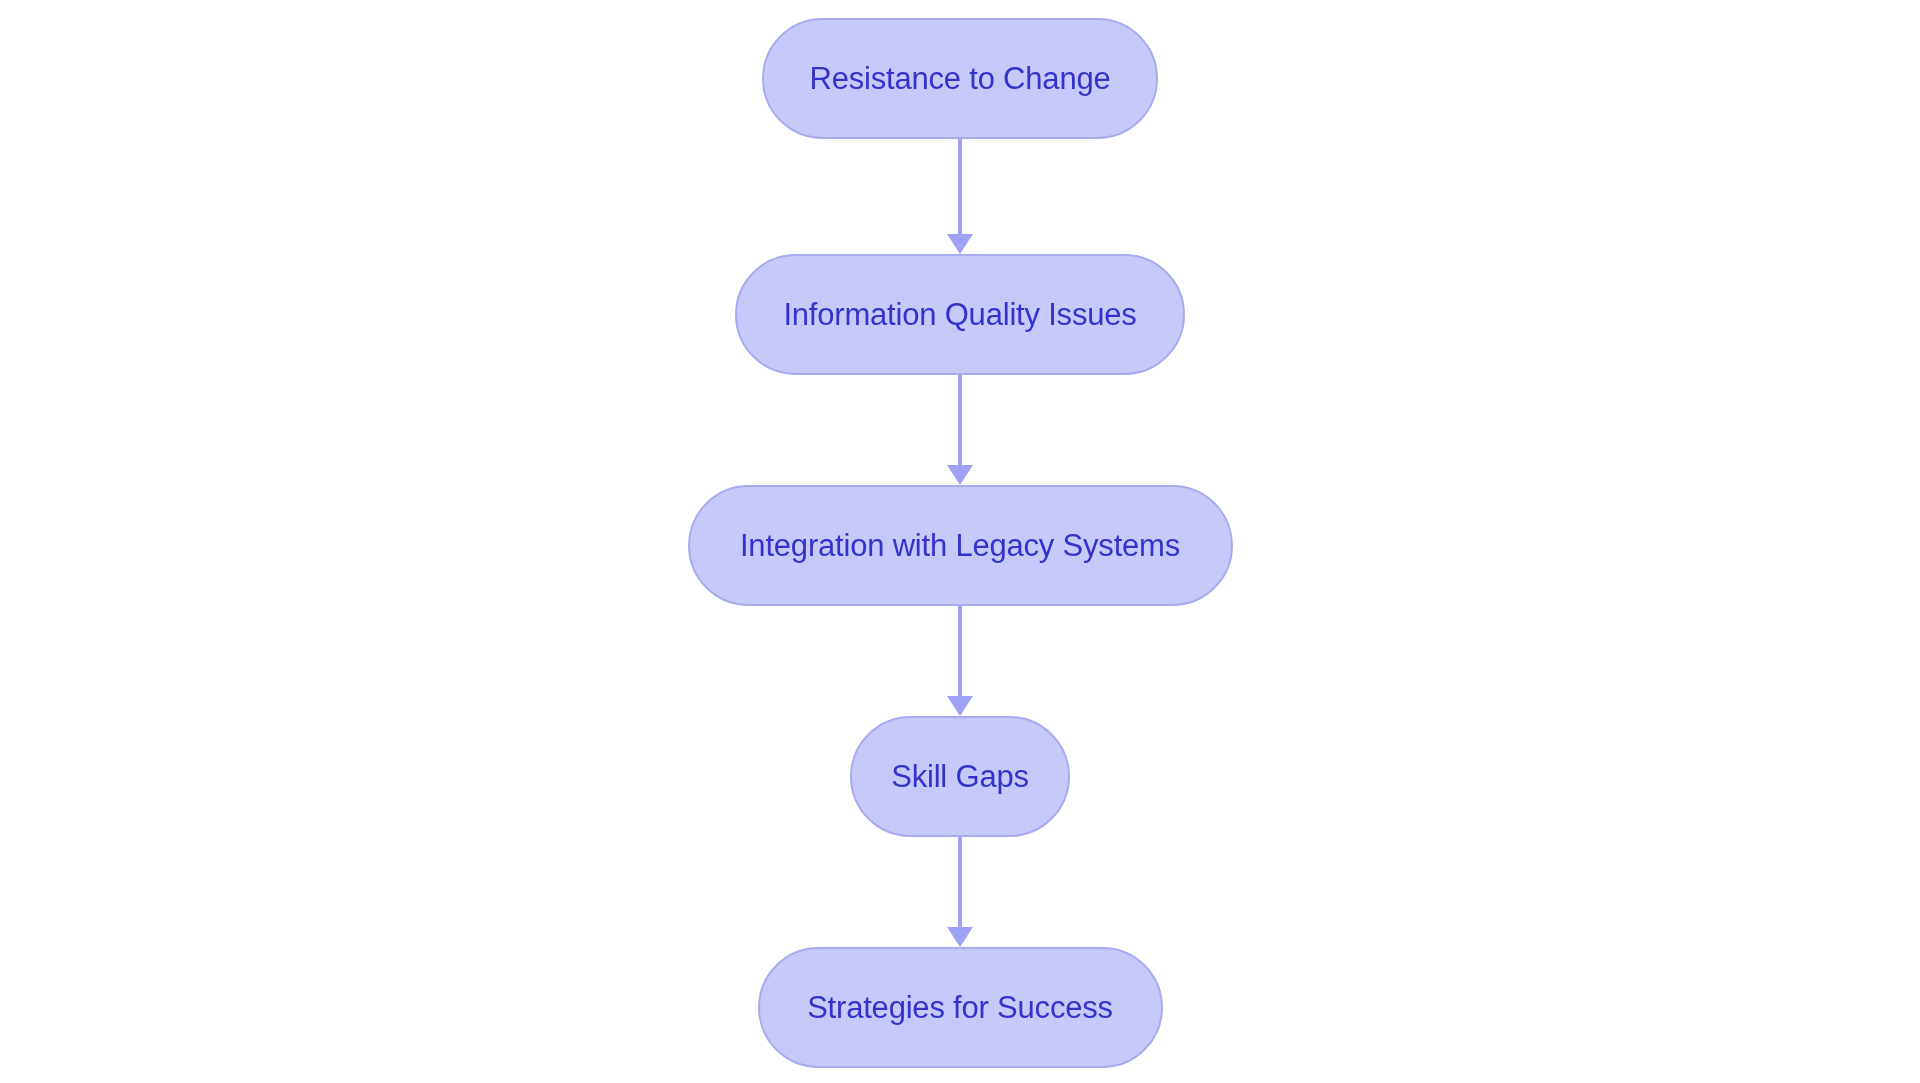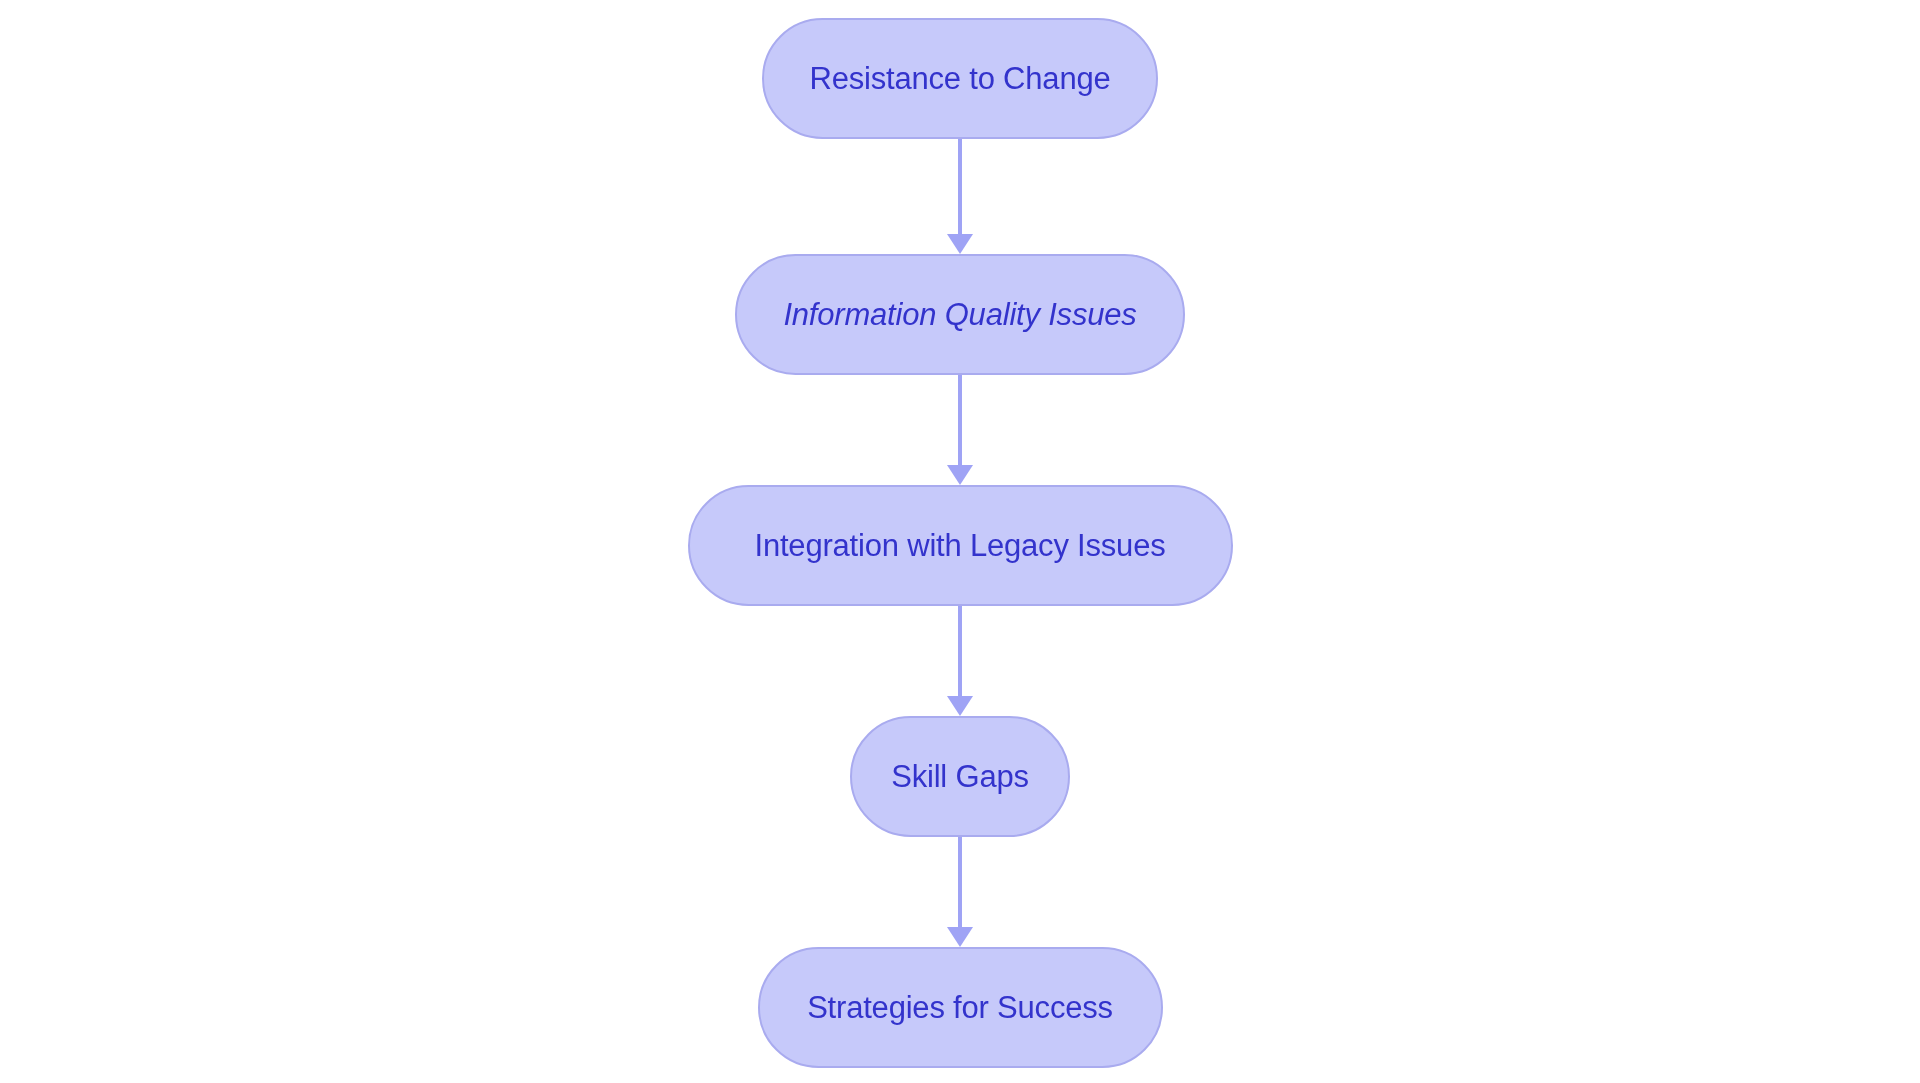--- a/index.html
+++ b/index.html
@@ -50,21 +50,21 @@
     font-size: 31px;
     font-family: "Liberation Sans", sans-serif;
     font-weight: 400;
     letter-spacing: -0.2px;
     line-height: 1;
     white-space: nowrap;
   }
 
   
   .node-w-1 { width: 396px; }
-  .node-w-2 { width: 450px; font-style: italic; }
+  .node-w-2 { width: 450px; }
   .node-w-3 { width: 545px; }
   .node-w-4 { width: 220px; text-align: right; }
   .node-w-5 { width: 405px; text-align: right; }
 
   
   .flow-connector {
     position: relative;
     width: 26px;
     flex: 0 0 auto;
     display: flex;
@@ -113,21 +113,21 @@
     <div class="flow-node node-w-2">
       <span class="flow-node-label">Information Quality Issues</span>
     </div>
 
     <div class="flow-connector conn-h-2">
       <div class="connector-shaft"></div>
       <div class="connector-arrowhead"></div>
     </div>
 
     <div class="flow-node node-w-3">
-      <span class="flow-node-label">Integration with Legacy Issues</span>
+      <span class="flow-node-label">Integration with Legacy Systems</span>
     </div>
 
     <div class="flow-connector conn-h-3">
       <div class="connector-shaft"></div>
       <div class="connector-arrowhead"></div>
     </div>
 
     <div class="flow-node node-w-4">
       <span class="flow-node-label">Skill Gaps</span>
     </div>

